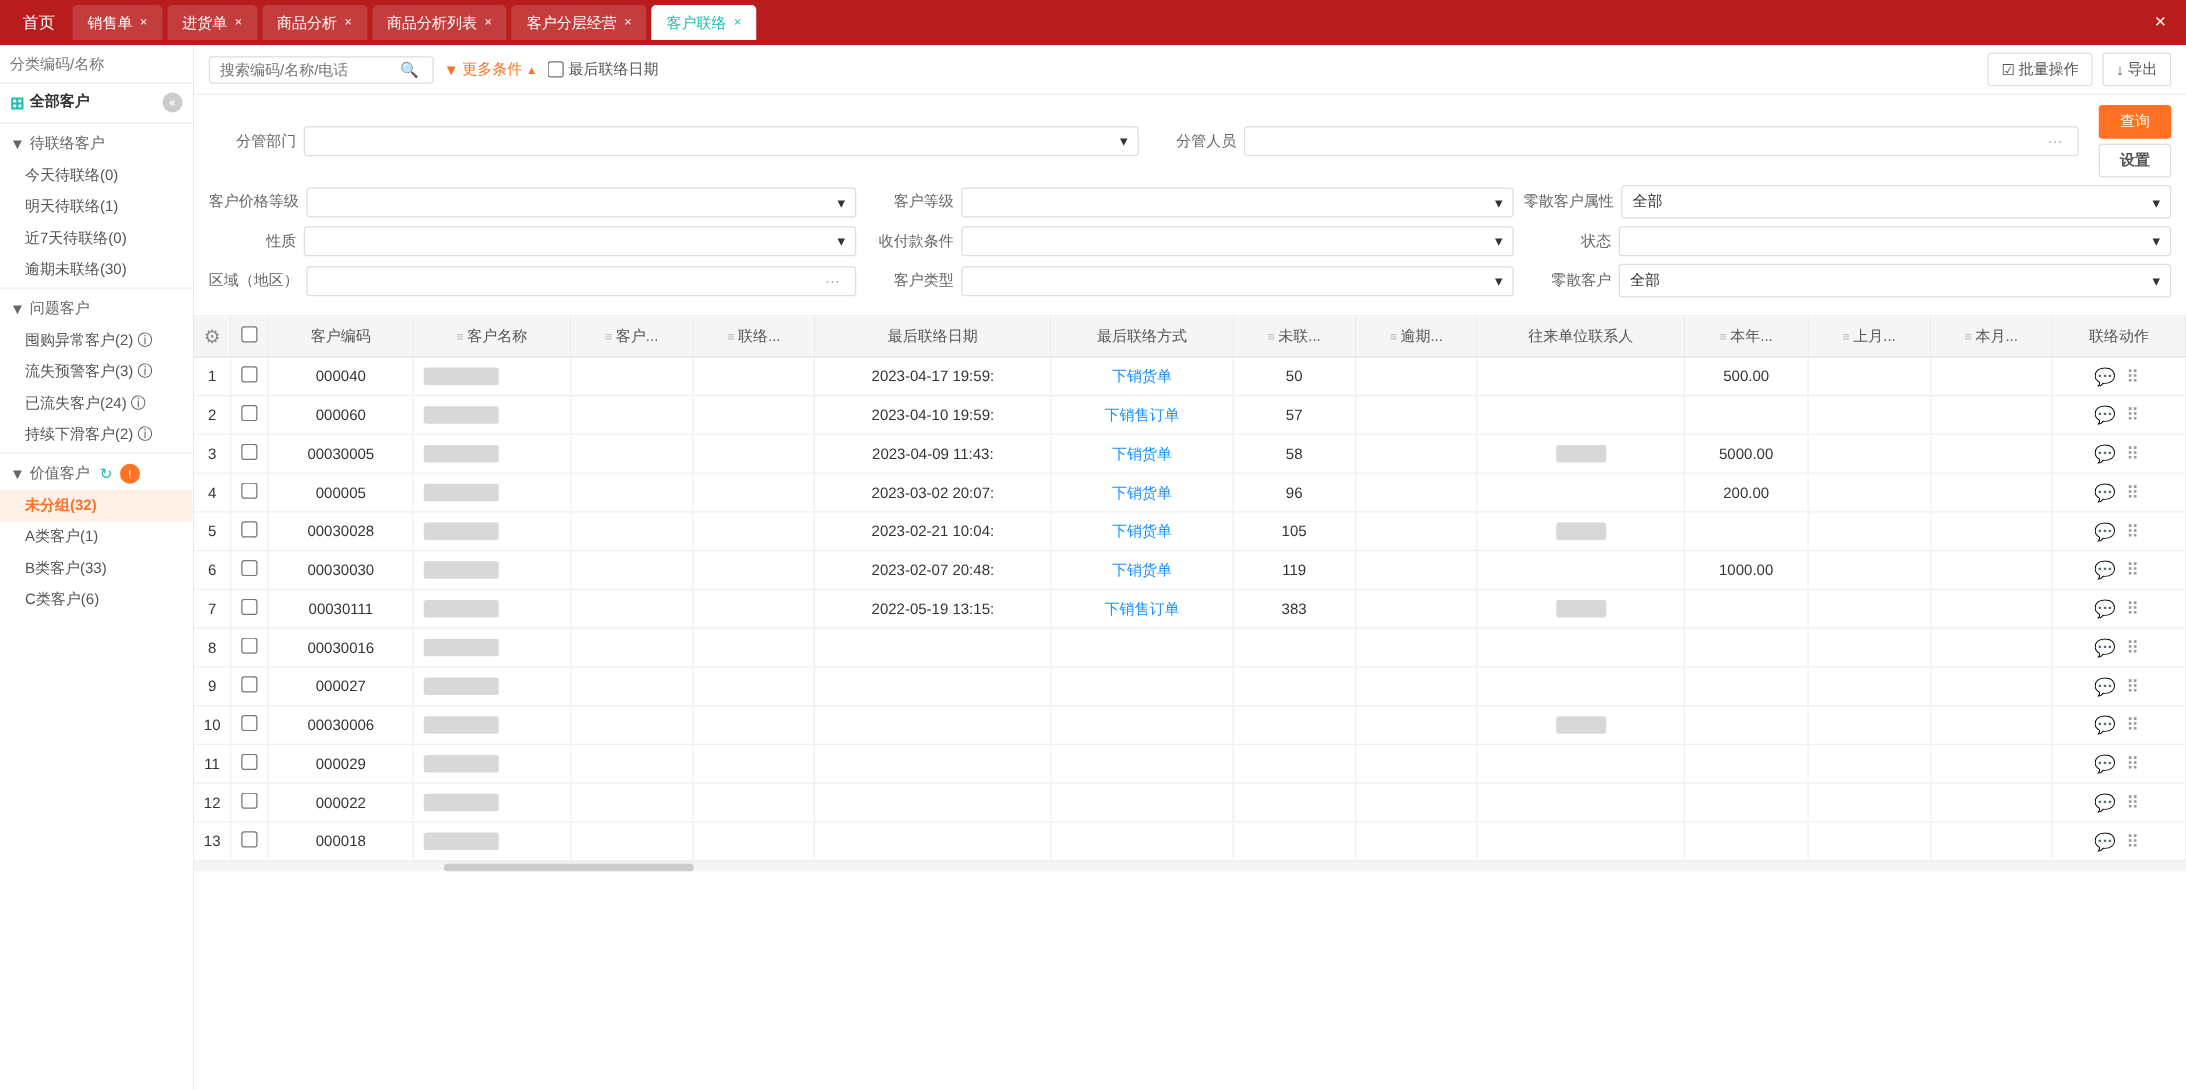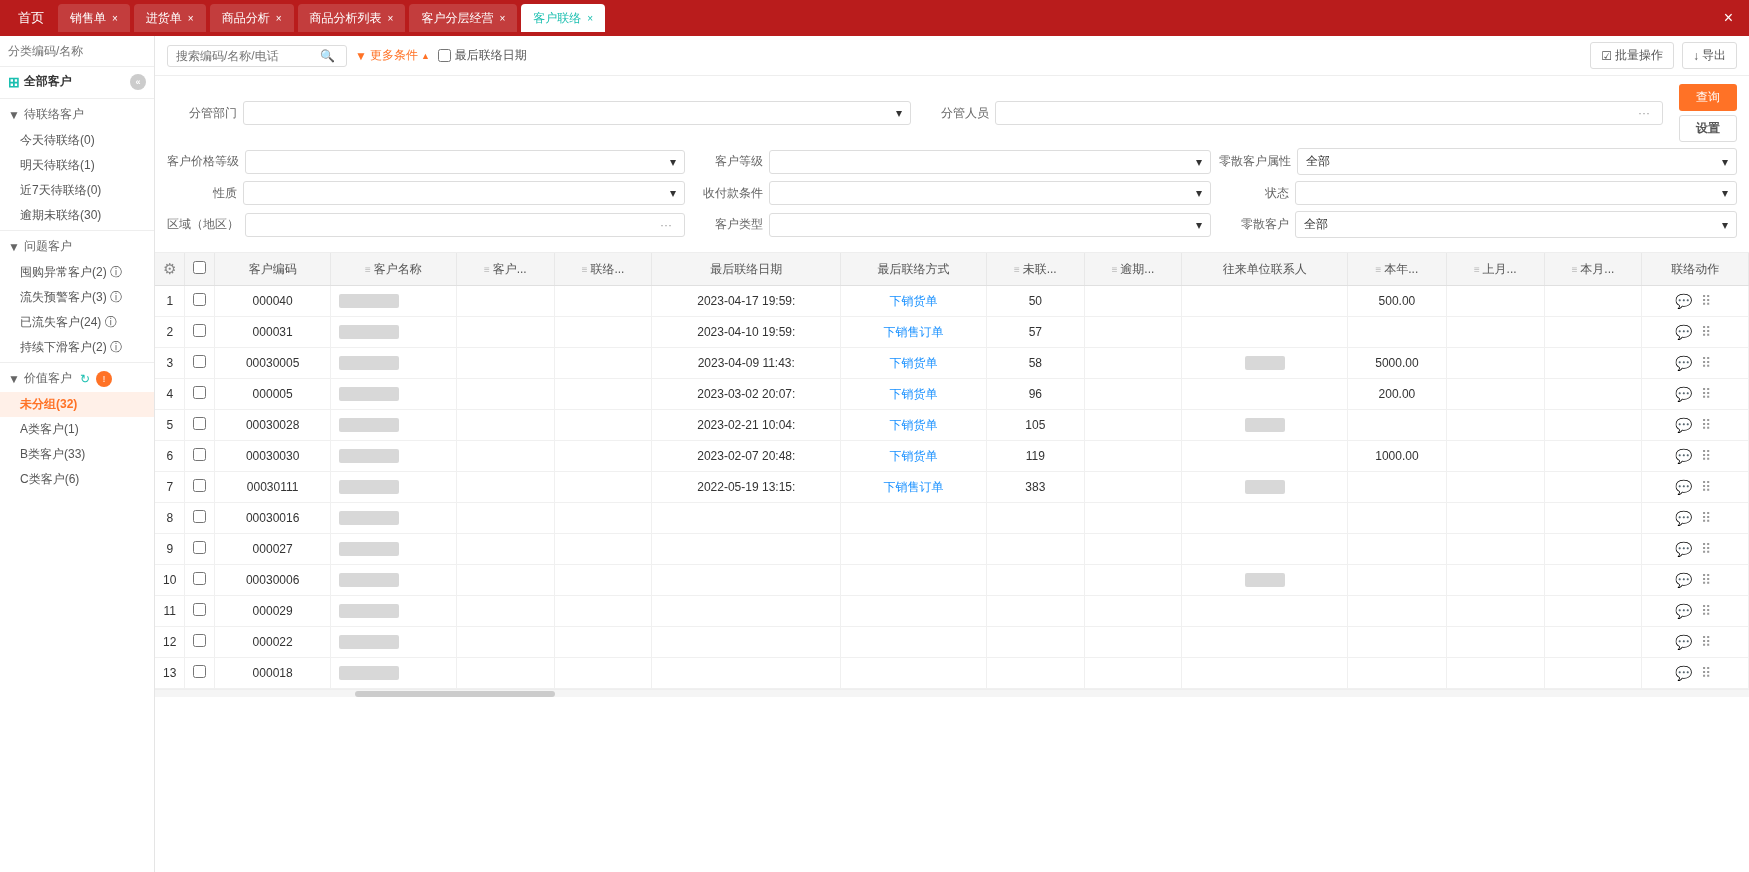--- a/index.html
+++ b/index.html
@@ -645,21 +645,21 @@
         <span class="action-icon" title="联络">💬</span>
         <span class="action-icon" title="更多">⠿</span>
       </div>
     </td>
   </tr>
             <tr>
     <td>2</td>
     <td class="checkbox-cell">
       <input type="checkbox" style="">
     </td>
-    <td>000031</td>
+    <td>000060</td>
     <td class="left"><span class="redacted">&nbsp;&nbsp;&nbsp;&nbsp;&nbsp;&nbsp;&nbsp;&nbsp;</span></td>
     <td></td>
     <td></td>
     <td>2023-04-10 19:59:</td>
     <td><a class="link-text">下销售订单</a></td>
     <td>57</td>
     <td></td>
     <td></td>
     <td></td>
     <td></td>

